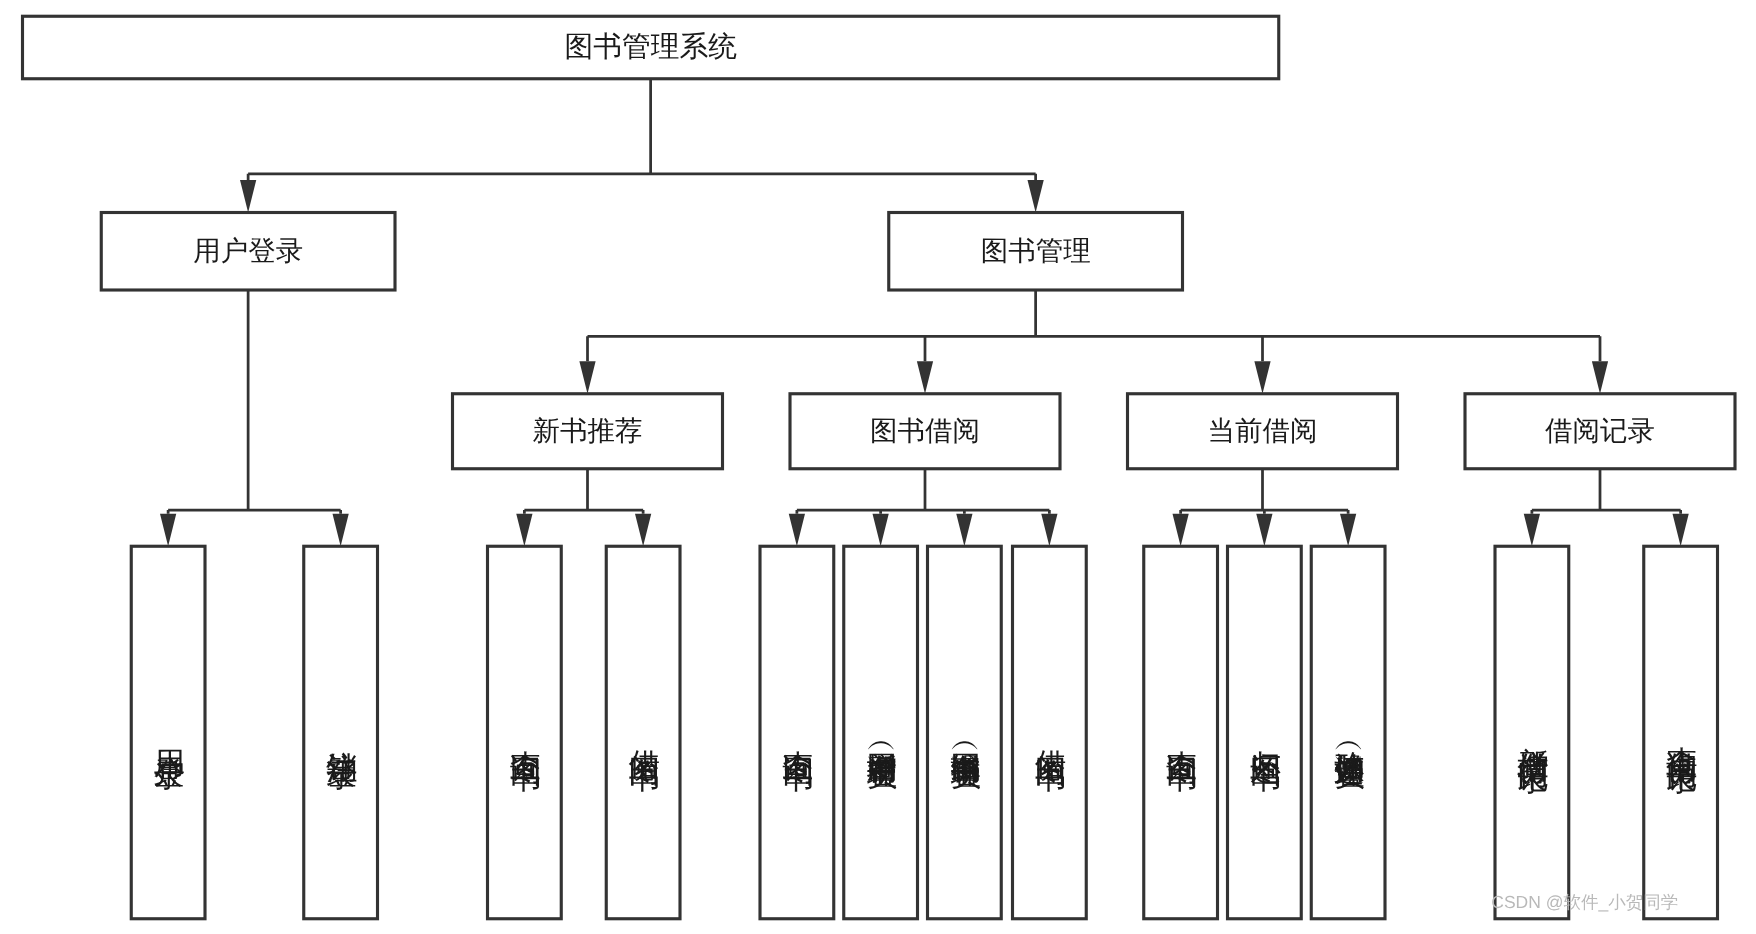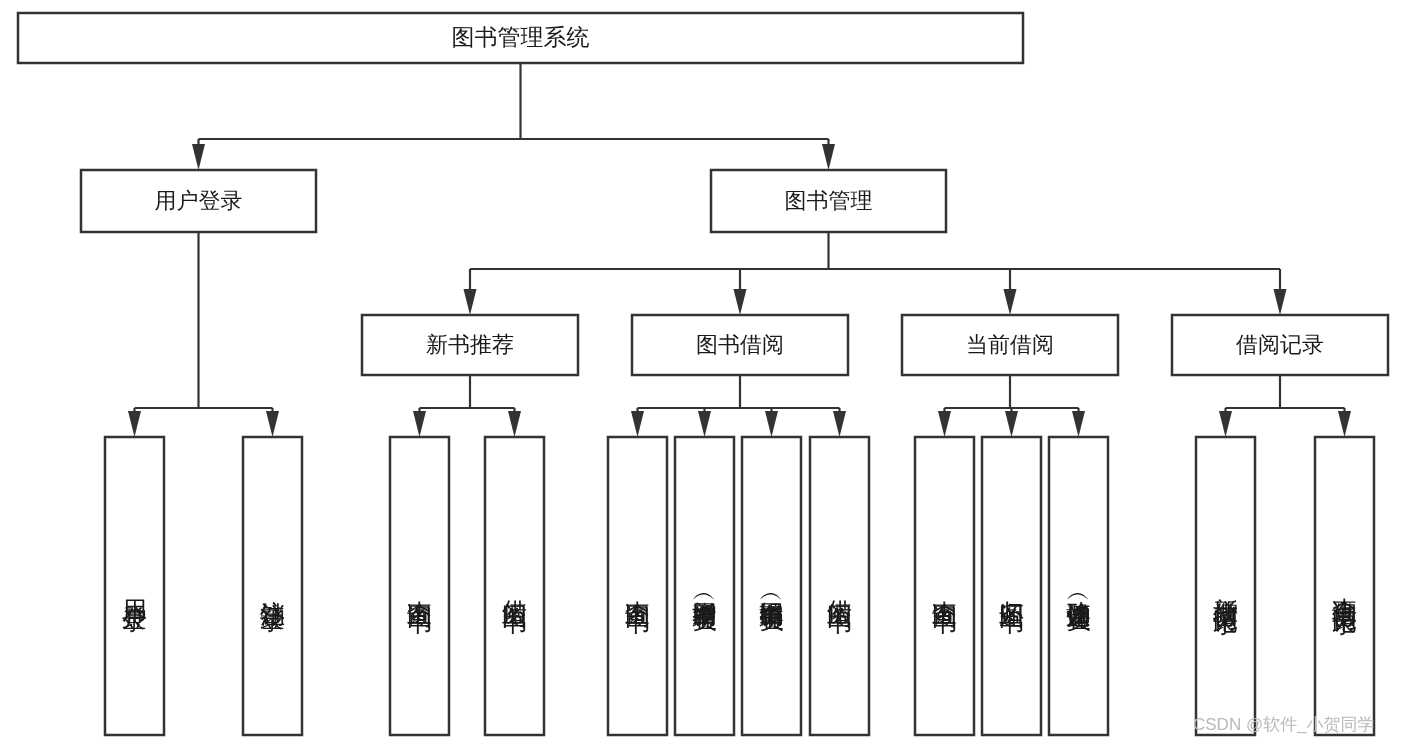--- a/index.html
+++ b/index.html
@@ -35,21 +35,21 @@
     line-height:1.0;
     letter-spacing:3px;
     color:#1a1a1a;
     white-space:nowrap;
     pointer-events:none;
   }
   .vlabel.tight{font-size:24px;letter-spacing:1px;}
   #watermark{
     position:absolute;
     left:1193px;top:713px;
-    font-size:17px;
+    font-size:14px;
     color:#b9b9b9;
     font-family:"Liberation Sans","DejaVu Sans",sans-serif;
     white-space:nowrap;
   }
 </style>
 </head>
 <body>
 
 <svg id="canvas" viewBox="0 0 1405 747" xmlns="http://www.w3.org/2000/svg">
   <g id="links-layer">

